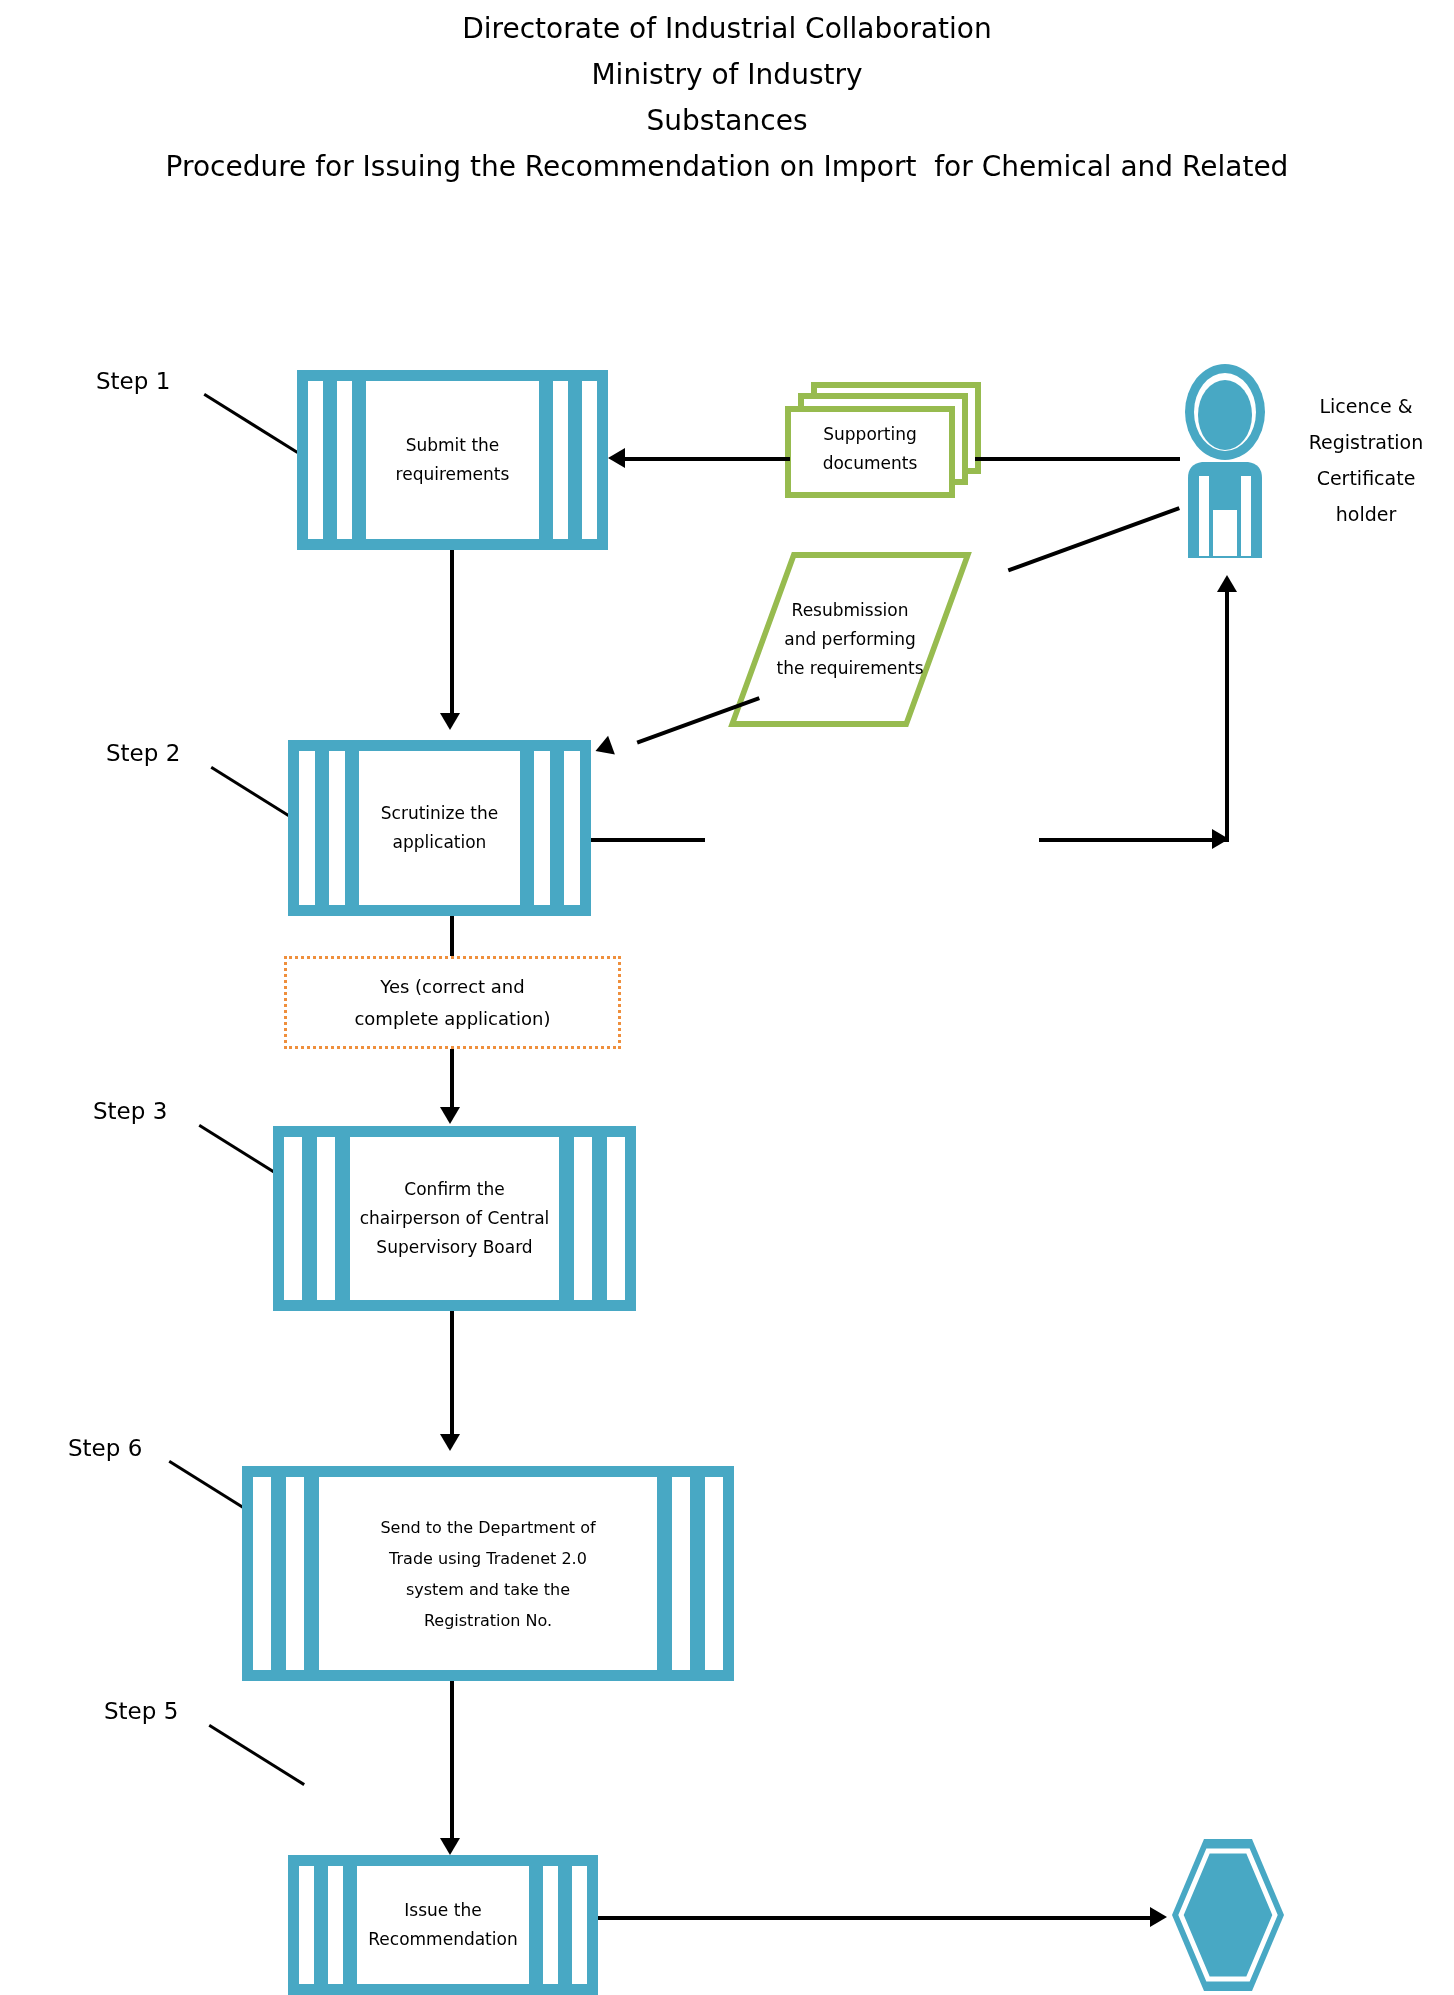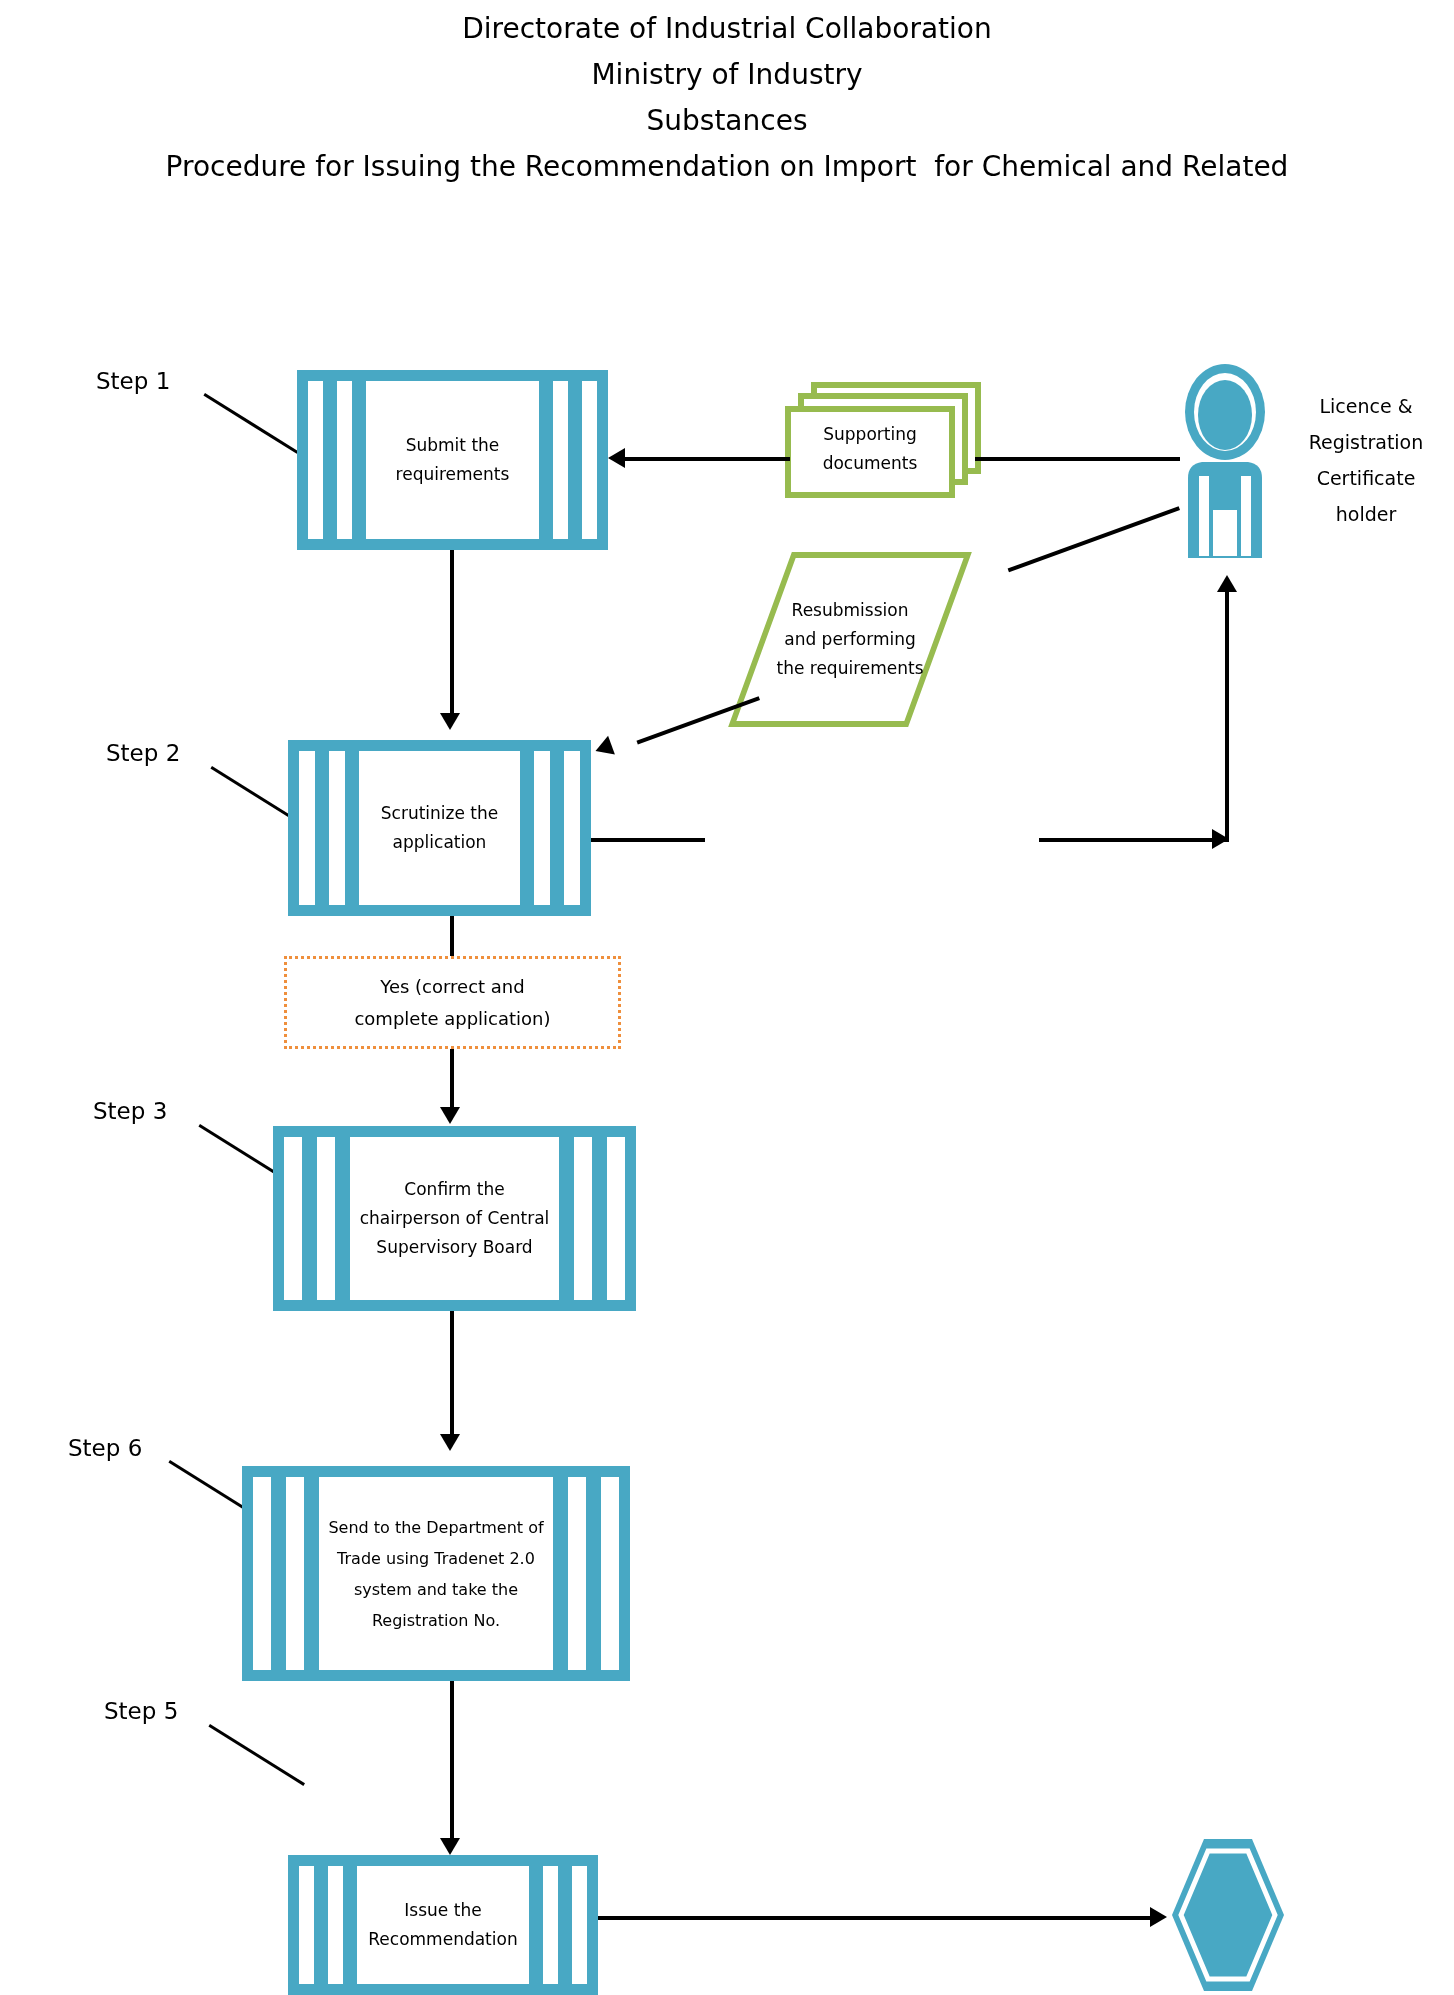--- a/index.html
+++ b/index.html
@@ -322,21 +322,21 @@
     <div class="strip" style="right:44px; width:18px;"></div>
     <div class="strip" style="right:11px; width:18px;"></div>
   </div>
 
   <div class="conn v" style="left:450px; top:1311px; width:4px; height:125px;"></div>
   <div class="arrow down" style="left:440px; top:1434px;"></div>
 
   <div class="step-label" style="left:68px; top:1435px;">Step 6</div>
   <div class="leader" style="left:170px; top:1460px; width:112px; transform:rotate(32deg);"></div>
 
-  <div class="proc small" style="left:242px; top:1466px; width:388px; height:215px;">
+  <div class="proc small" style="left:242px; top:1466px; width:492px; height:215px;">
     <div class="strip" style="left:11px; width:18px;"></div>
     <div class="strip" style="left:44px; width:18px;"></div>
     <div class="body" style="left:77px; right:77px;">
       <div class="txt" style="white-space:pre-line;">Send to the Department of
 Trade using Tradenet 2.0
 system and take the
 Registration No.</div>
     </div>
     <div class="strip" style="right:44px; width:18px;"></div>
     <div class="strip" style="right:11px; width:18px;"></div>

